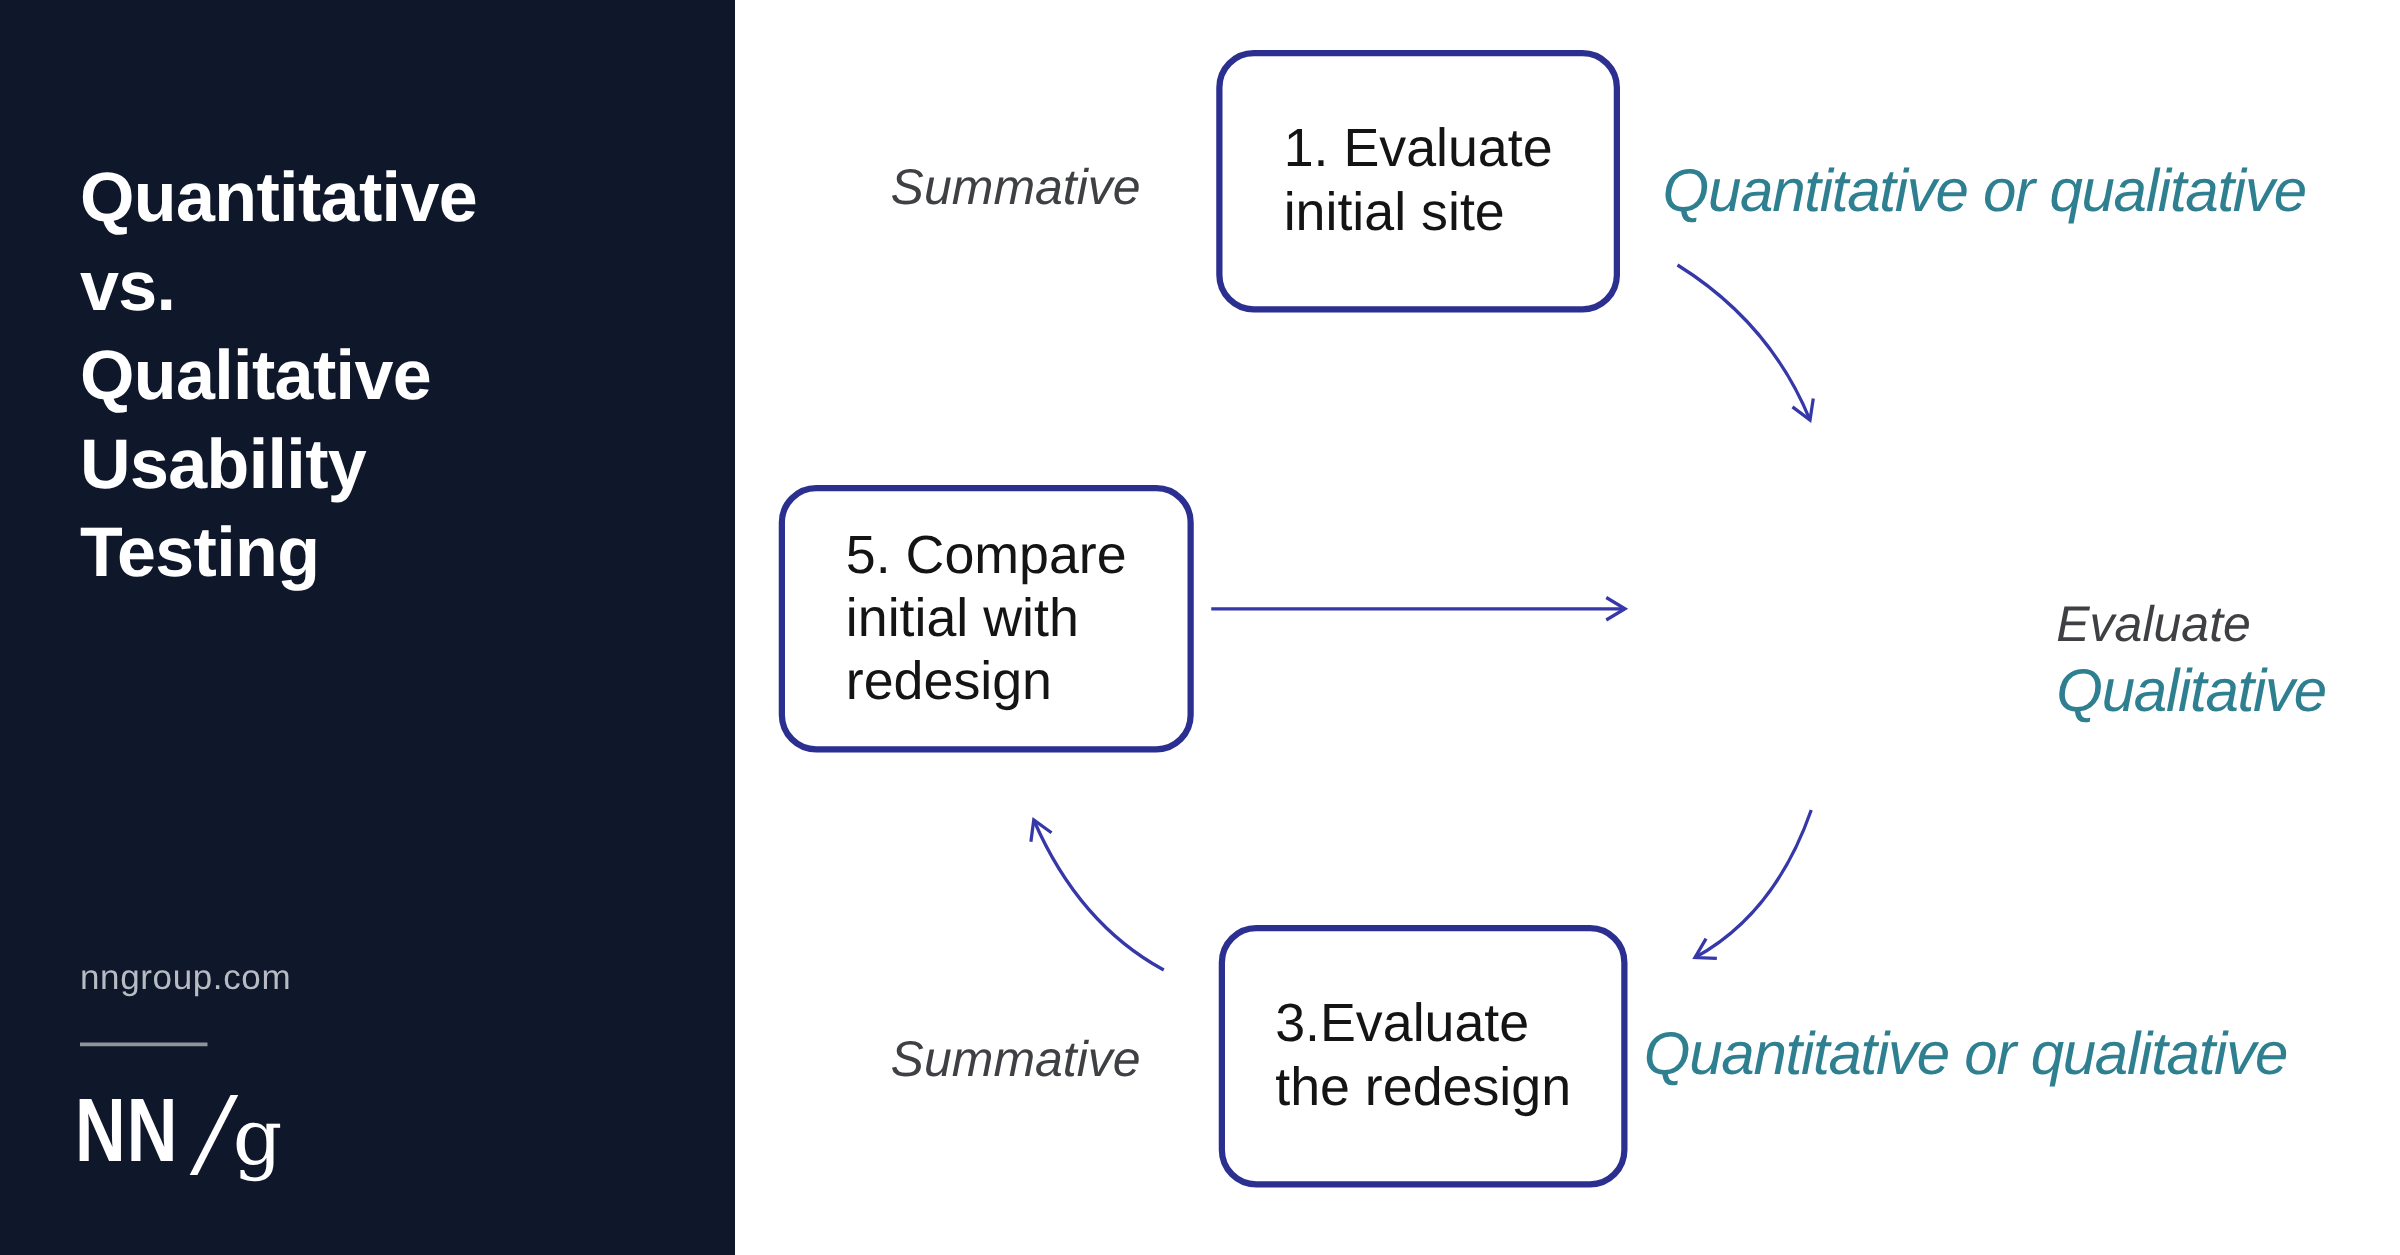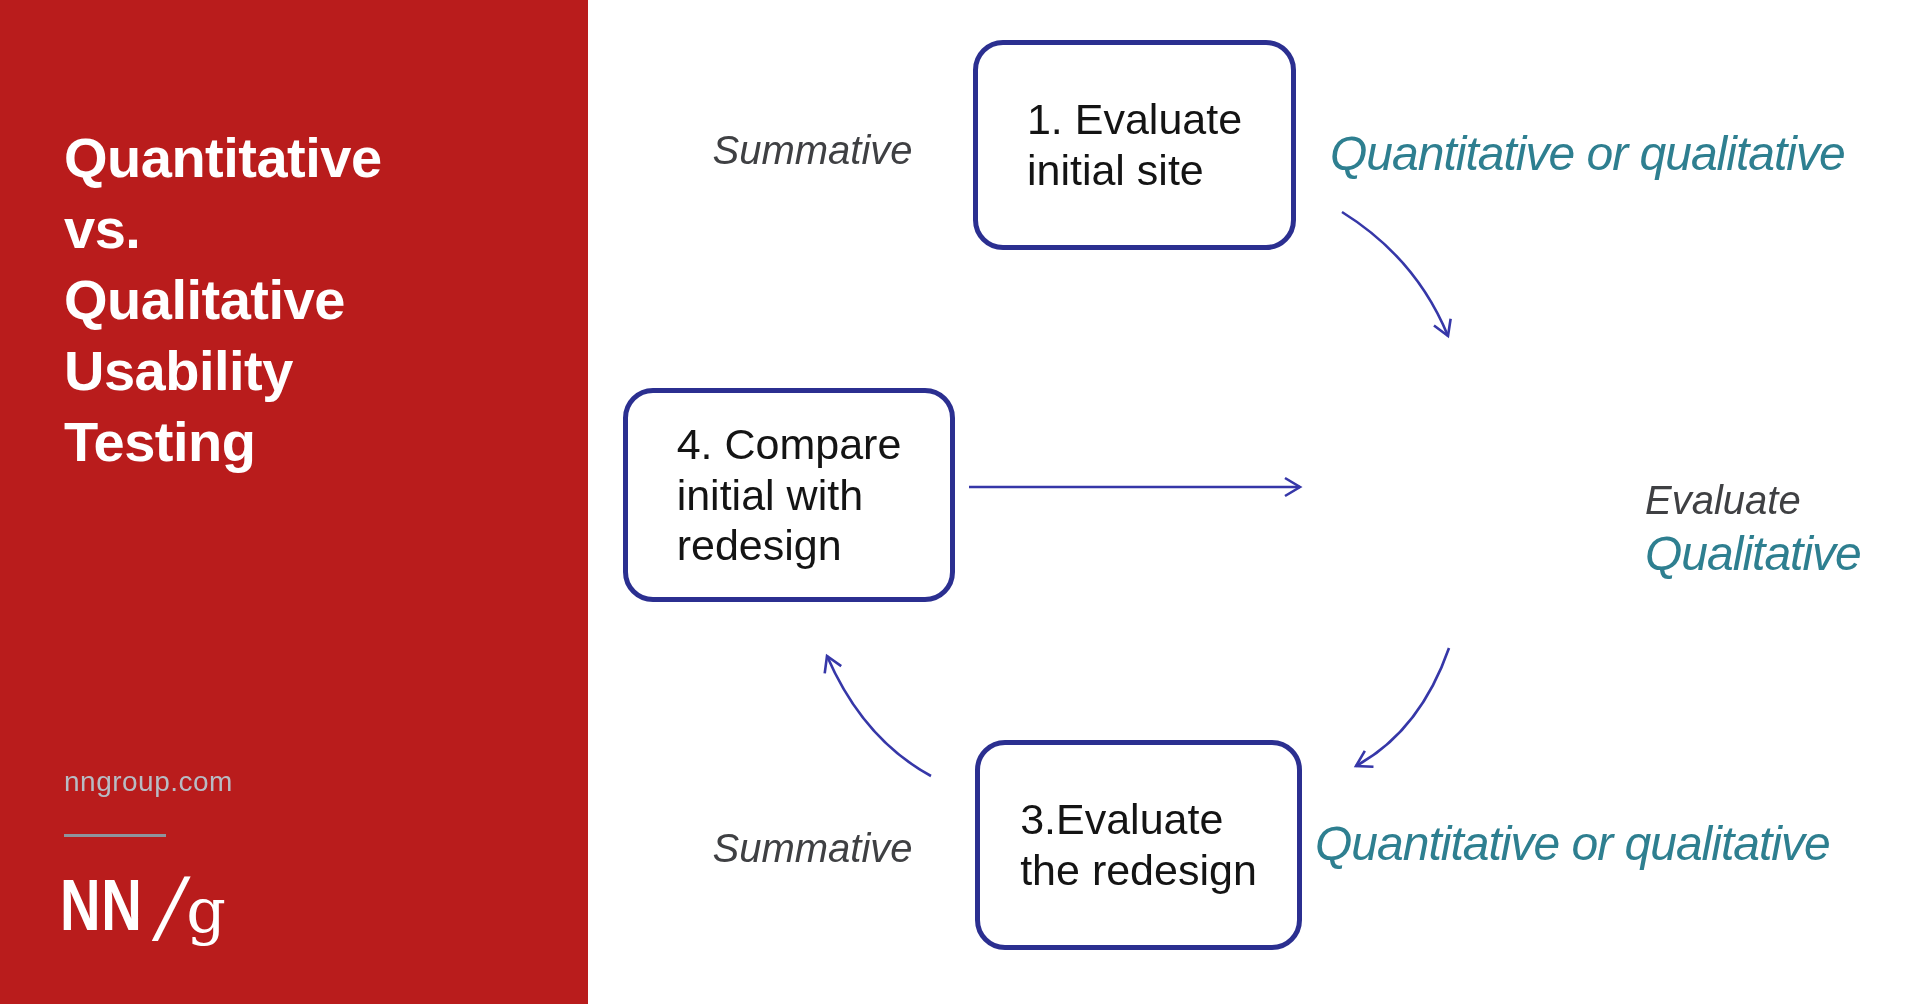--- a/index.html
+++ b/index.html
@@ -1,21 +1,21 @@
 <!DOCTYPE html>
 <html><head>
 <meta charset="utf-8">
 <style>
   html,body{margin:0;padding:0;background:#ffffff;}
   .canvas{
     position:relative;width:1920px;height:1004px;background:#ffffff;overflow:hidden;
     font-family:"Liberation Sans",sans-serif;
   }
   
-  .sidebar{position:absolute;left:0;top:0;width:588px;height:1004px;background:#b91c1c;}
+  .sidebar{position:absolute;left:0;top:0;width:588px;height:1004px;background:#0f172a;}
   .slide-title{
     position:absolute;left:64px;top:122px;margin:0;
     font-size:56px;font-weight:700;color:#ffffff;line-height:71px;
     white-space:pre-line;letter-spacing:-0.5px;
   }
   .website{position:absolute;left:64px;top:766px;font-size:28px;color:#b7bcc4;letter-spacing:0.5px;}
   .divider{position:absolute;left:64px;top:834px;width:102px;height:3px;background:#8e949d;}
   .logo{position:absolute;left:60px;top:858px;color:#ffffff;white-space:nowrap;}
   .logo-nn{display:inline-block;font-size:72px;font-weight:700;letter-spacing:1px;transform:scaleX(0.78);transform-origin:left bottom;}
   .logo-slash{display:inline-block;font-family:"DejaVu Serif",serif;font-size:78px;font-weight:400;font-style:italic;margin-left:-8px;position:relative;top:4px;}
@@ -65,21 +65,21 @@
     <path d="M 1342 212 Q 1416 258 1448 336" fill="none" stroke="#3637a8" stroke-width="2.6" marker-end="url(#ah)"></path>
     <path d="M 1449 648 Q 1420 731 1356 766" fill="none" stroke="#3637a8" stroke-width="2.6" marker-end="url(#ah)"></path>
     <path d="M 931 776 Q 863 739 827 656" fill="none" stroke="#3637a8" stroke-width="2.6" marker-end="url(#ah)"></path>
     <path d="M 969 487 L 1300 487" fill="none" stroke="#3637a8" stroke-width="2.6" marker-end="url(#ah)"></path>
   </svg>
 
   <div class="node node-1">1. Evaluate
 initial site</div>
   <div class="node node-3">3.Evaluate
 the redesign</div>
-  <div class="node node-4">4. Compare
+  <div class="node node-4">5. Compare
 initial with
 redesign</div>
 
   <div class="annot annot-gray annot-summative-top">Summative</div>
   <div class="annot annot-teal annot-quant-top">Quantitative or qualitative</div>
   <div class="annot annot-form-qual">
     <span class="line annot-gray">Evaluate</span>
     <span class="line annot-teal">Qualitative</span>
   </div>
   <div class="annot annot-gray annot-summative-bottom">Summative</div>

